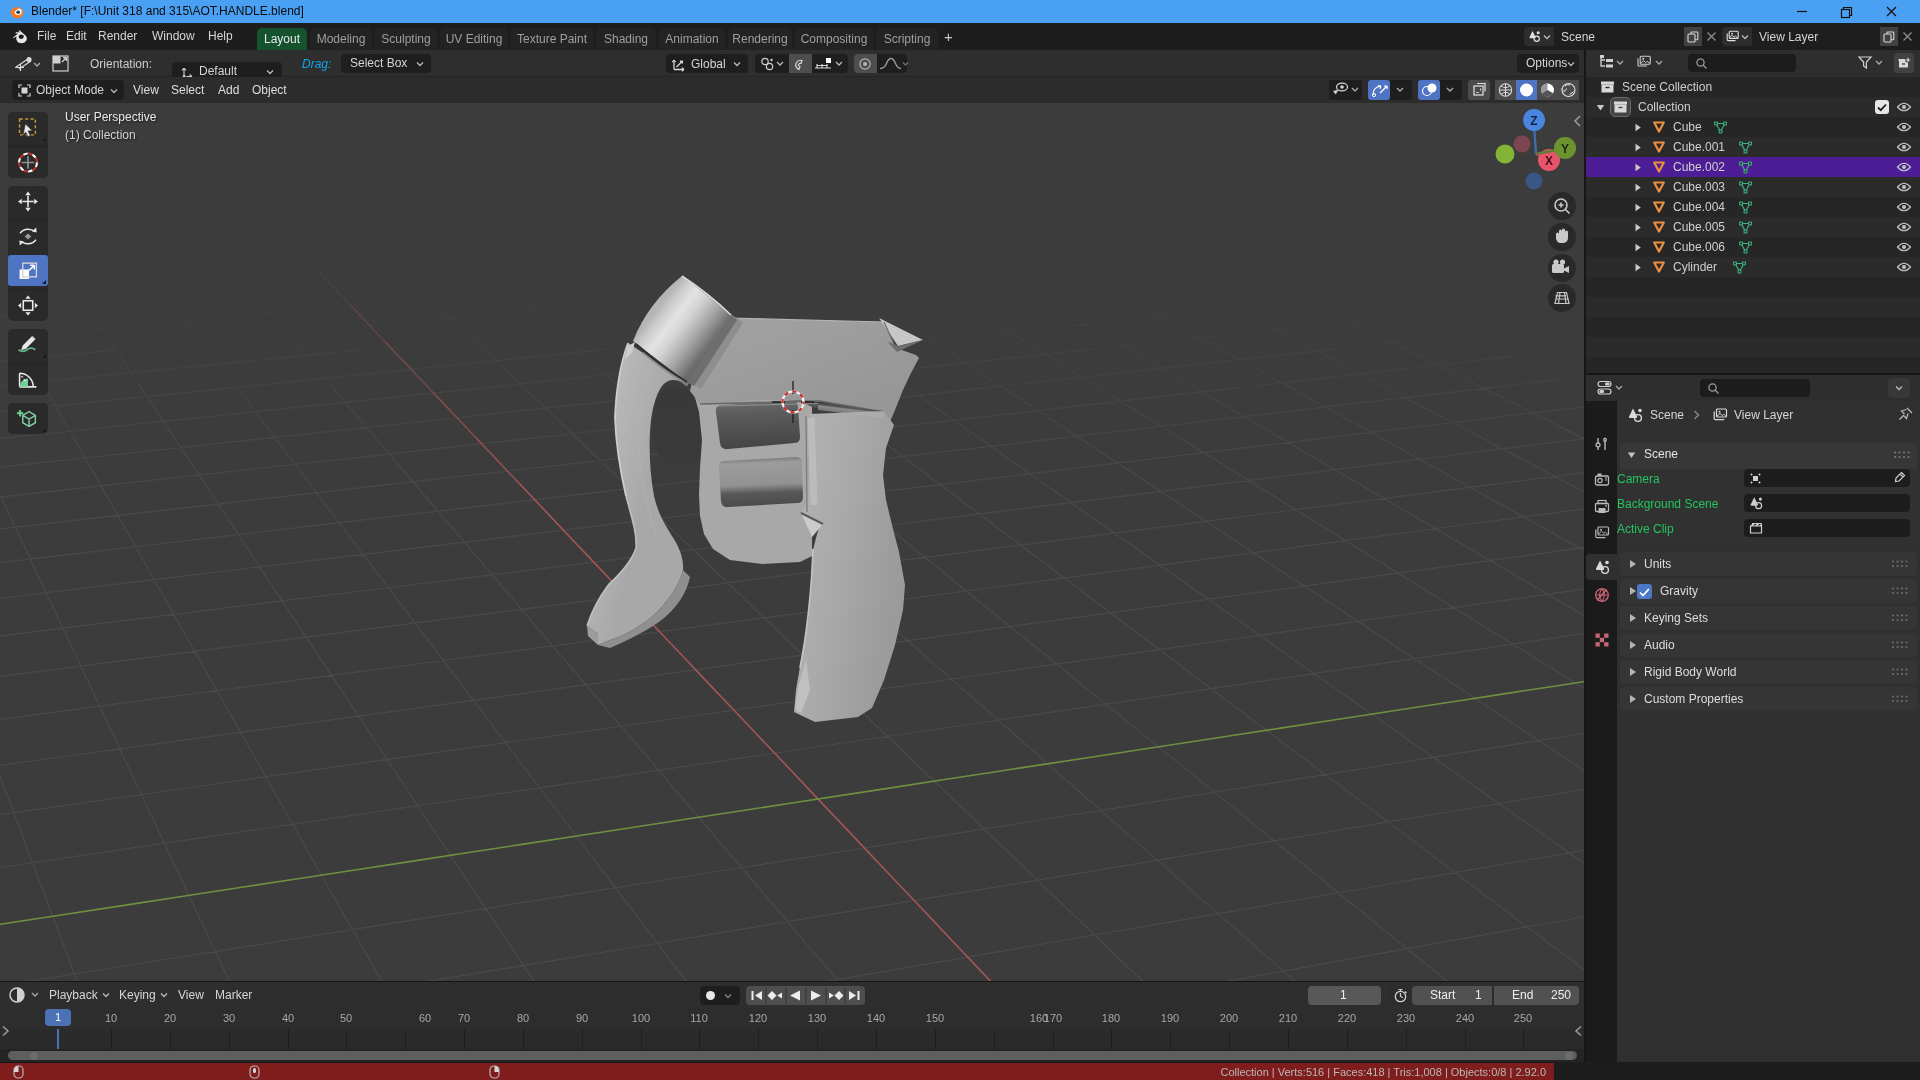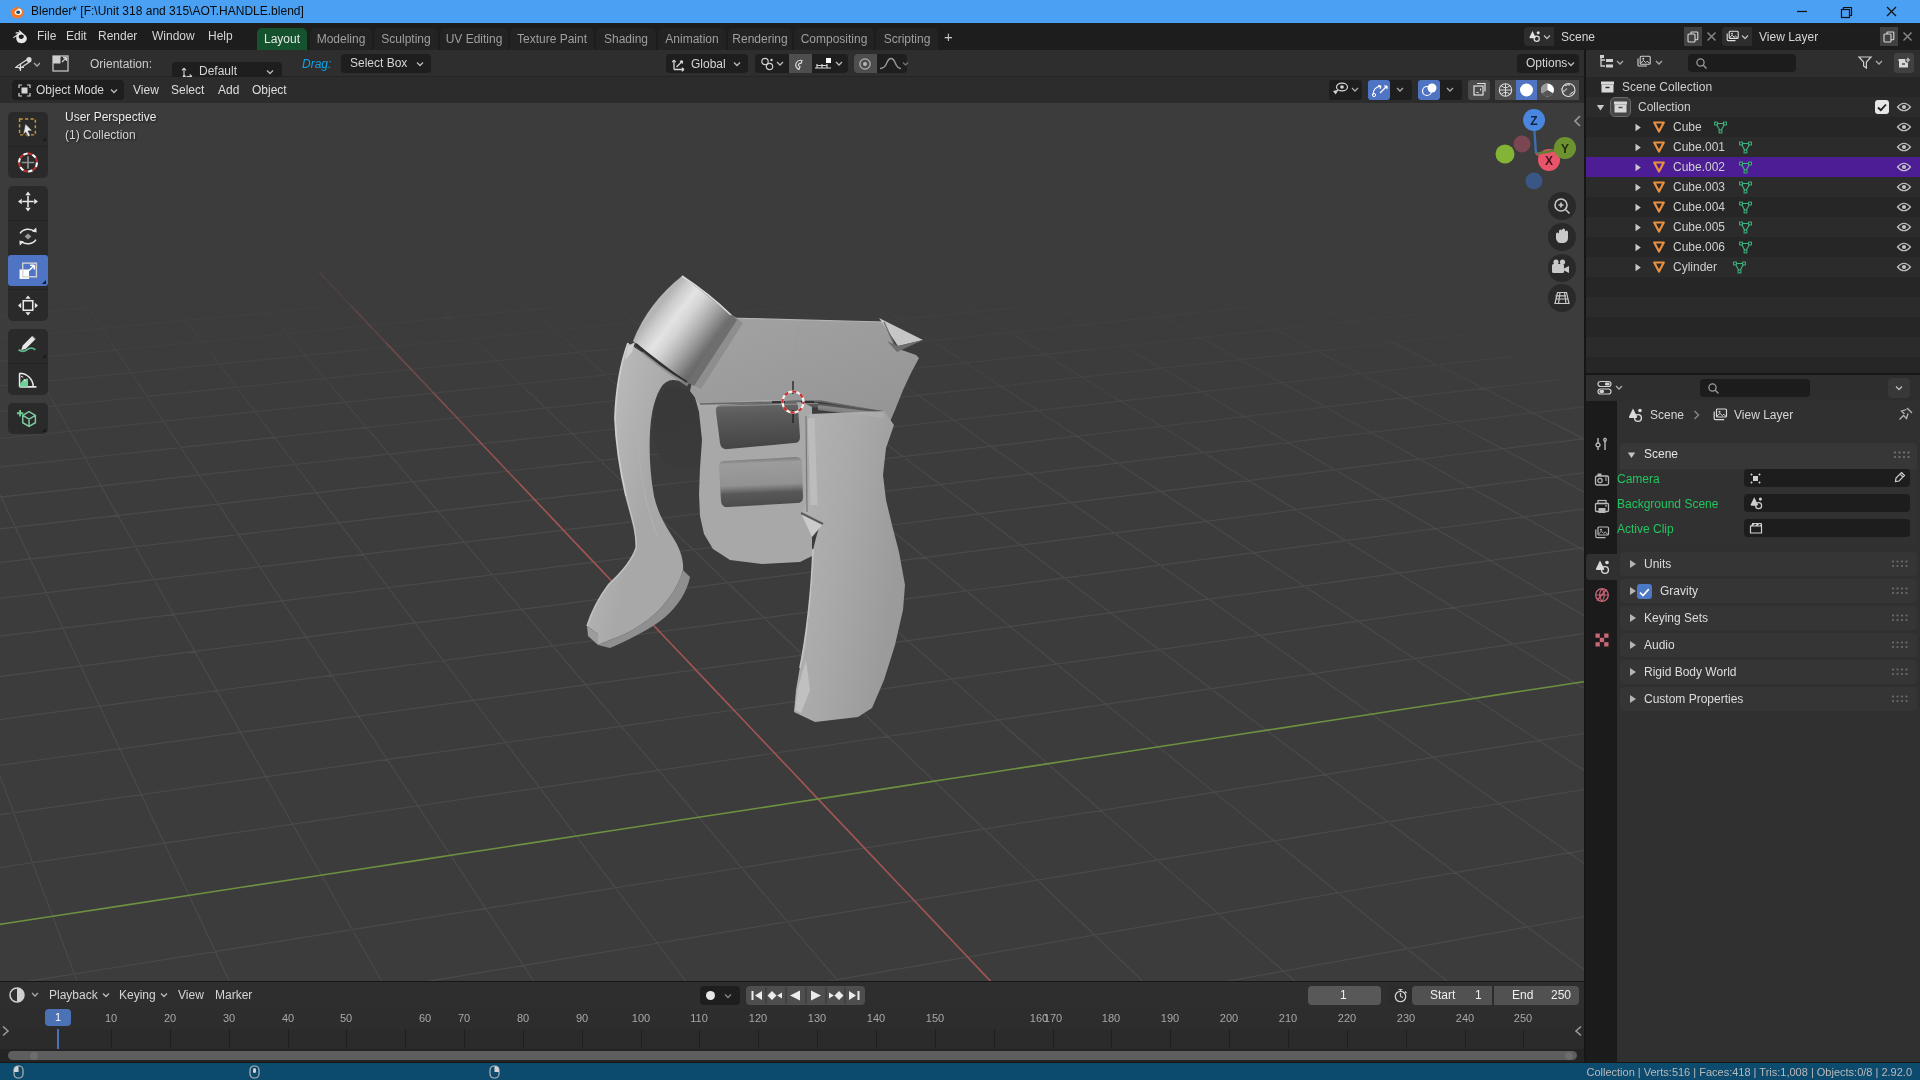--- a/index.html
+++ b/index.html
@@ -38,21 +38,21 @@
   .plabel { position:absolute; font-size:12px; color:#22c55e; }
   .pfield { position:absolute; background:#1d1d1d; border-radius:4px; height:18px; }
   
   #timeline { left:0; top:982px; width:1585px; height:80px; background:#282828; }
   #tlhead { position:absolute; left:0; top:0; width:1585px; height:26px; background:#2e2e2e; }
   #tlruler { position:absolute; left:0; top:26px; width:1585px; height:21px; background:#2d2d2d; }
   #tlarea { position:absolute; left:0; top:47px; width:1585px; height:20px; background:#2b2b2b; }
   #tlscroll { position:absolute; left:0; top:67px; width:1585px; height:13px; background:#242424; }
   .rnum { position:absolute; top:4px; font-size:11px; color:#a8a8a8; transform:translateX(-50%); }
   
-  #statusbar { left:0; top:1062px; width:1920px; height:18px; background:#0c4a6e; border-top:1px solid #171717;text-align:right; }
+  #statusbar { left:0; top:1062px; width:1554px; height:18px; background:#7f1d1d; border-top:1px solid #171717;text-align:right; }
   #statusbar .t { font-size:11px; color:#b9b9b9; }
   
   .vsep { position:absolute; background:#161616; }
 </style>
 </head>
 <body>
 <div id="app">
   <div id="titlebar" class="abs">
     <svg class="abs" style="left:9px;top:4px" width="15" height="15" viewBox="0 0 15 15">
       <ellipse cx="8.2" cy="8.8" rx="6.3" ry="5.6" fill="#f5792a"></ellipse>

